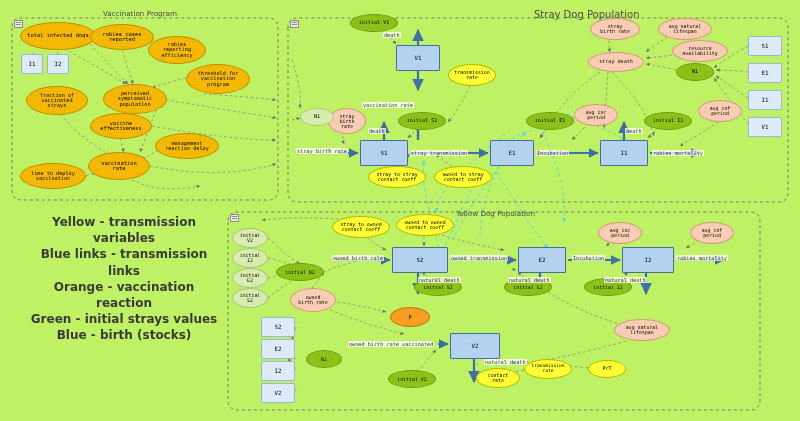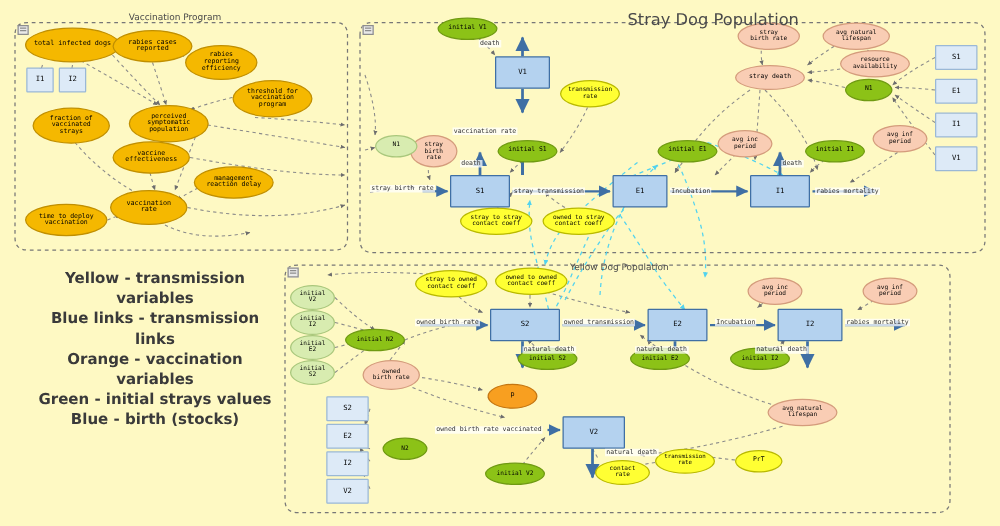--- a/index.html
+++ b/index.html
@@ -1,18 +1,18 @@
 <!DOCTYPE html>
 <html><head>
 <meta charset="utf-8">
 <style>
   html,body{margin:0;padding:0;background:#ffffff;}
   body{width:800px;height:421px;overflow:hidden;
        font-family:"DejaVu Sans Mono", monospace;}
-  #stage{position:relative;width:800px;height:421px;background:#fef9c3;}
+  #stage{position:relative;width:800px;height:421px;background:#bef264;}
   svg.layer{position:absolute;left:0;top:0;width:800px;height:421px;overflow:visible;}
   #linkLayer{z-index:1;}
   .node{position:absolute;z-index:4;box-sizing:border-box;
         display:flex;align-items:center;justify-content:center;text-align:center;}
   .ell{border-radius:50%;border:1px solid #9a9a6a;line-height:1.02;}
   .ell.yel{background:#ffff33;border-color:#b9b900;}
   .ell.amber{background:#f5b800;border-color:#c08f00;}
   .ell.orange{background:#f89f20;border-color:#c47612;}
   .ell.peach{background:#f9cdb4;border-color:#d49c7c;}
   .ell.green{background:#8cc217;border-color:#6f9a12;}
@@ -162,27 +162,27 @@
       <path d="M474,359 L474,382" marker-end="url(#ahf)" stroke-width="2.2"></path>
       <path d="M438,344 L448,344" marker-end="url(#ahf)" stroke-width="1.8"></path>
     </g>
   </svg>
 
   <div class="corner-icon" style="left:14px;top:20px;"></div>
   <div class="corner-icon" style="left:290px;top:20px;"></div>
   <div class="corner-icon" style="left:230px;top:214px;"></div>
 
   <div class="frame-title" style="left:103px;top:9px;font-size:7.2px;">Vaccination Program</div>
-  <div class="frame-title" style="left:502px;top:9px;font-size:13px;">Stray Dog Population</div>
+  <div class="frame-title" style="left:534px;top:9px;font-size:10px;">Stray Dog Population</div>
   <div class="frame-title" style="left:456px;top:209px;font-size:7.2px;">Yellow Dog Population</div>
 
   <div id="legend" style="left:26px;top:214px;width:196px;font-size:12px;">
       <div>Yellow - transmission variables</div>
       <div>Blue links - transmission links</div>
-      <div>Orange - vaccination variables</div>
+      <div>Orange - vaccination reaction</div>
       <div>Green - initial strays values</div>
       <div>Blue - birth (stocks)</div>
     </div>
 
   <div id="dyn">
       <div class="node ell amber" style="left: 20px; top: 22px; width: 76px; height: 28px; font-size: 5.4px;">total infected dogs</div>
       <div class="node ell amber" style="left: 90px; top: 24px; width: 64px; height: 26px; font-size: 5.4px;">rabies cases<br>reported</div>
       <div class="node ell amber" style="left: 148px; top: 36px; width: 58px; height: 28px; font-size: 5.2px;">rabies<br>reporting<br>efficiency</div>
       <div class="node ell amber" style="left: 186px; top: 64px; width: 64px; height: 30px; font-size: 5.2px;">threshold for<br>vaccination<br>program</div>
       <div class="node ell amber" style="left: 26px; top: 86px; width: 62px; height: 29px; font-size: 5.2px;">fraction of<br>vaccinated<br>strays</div>

